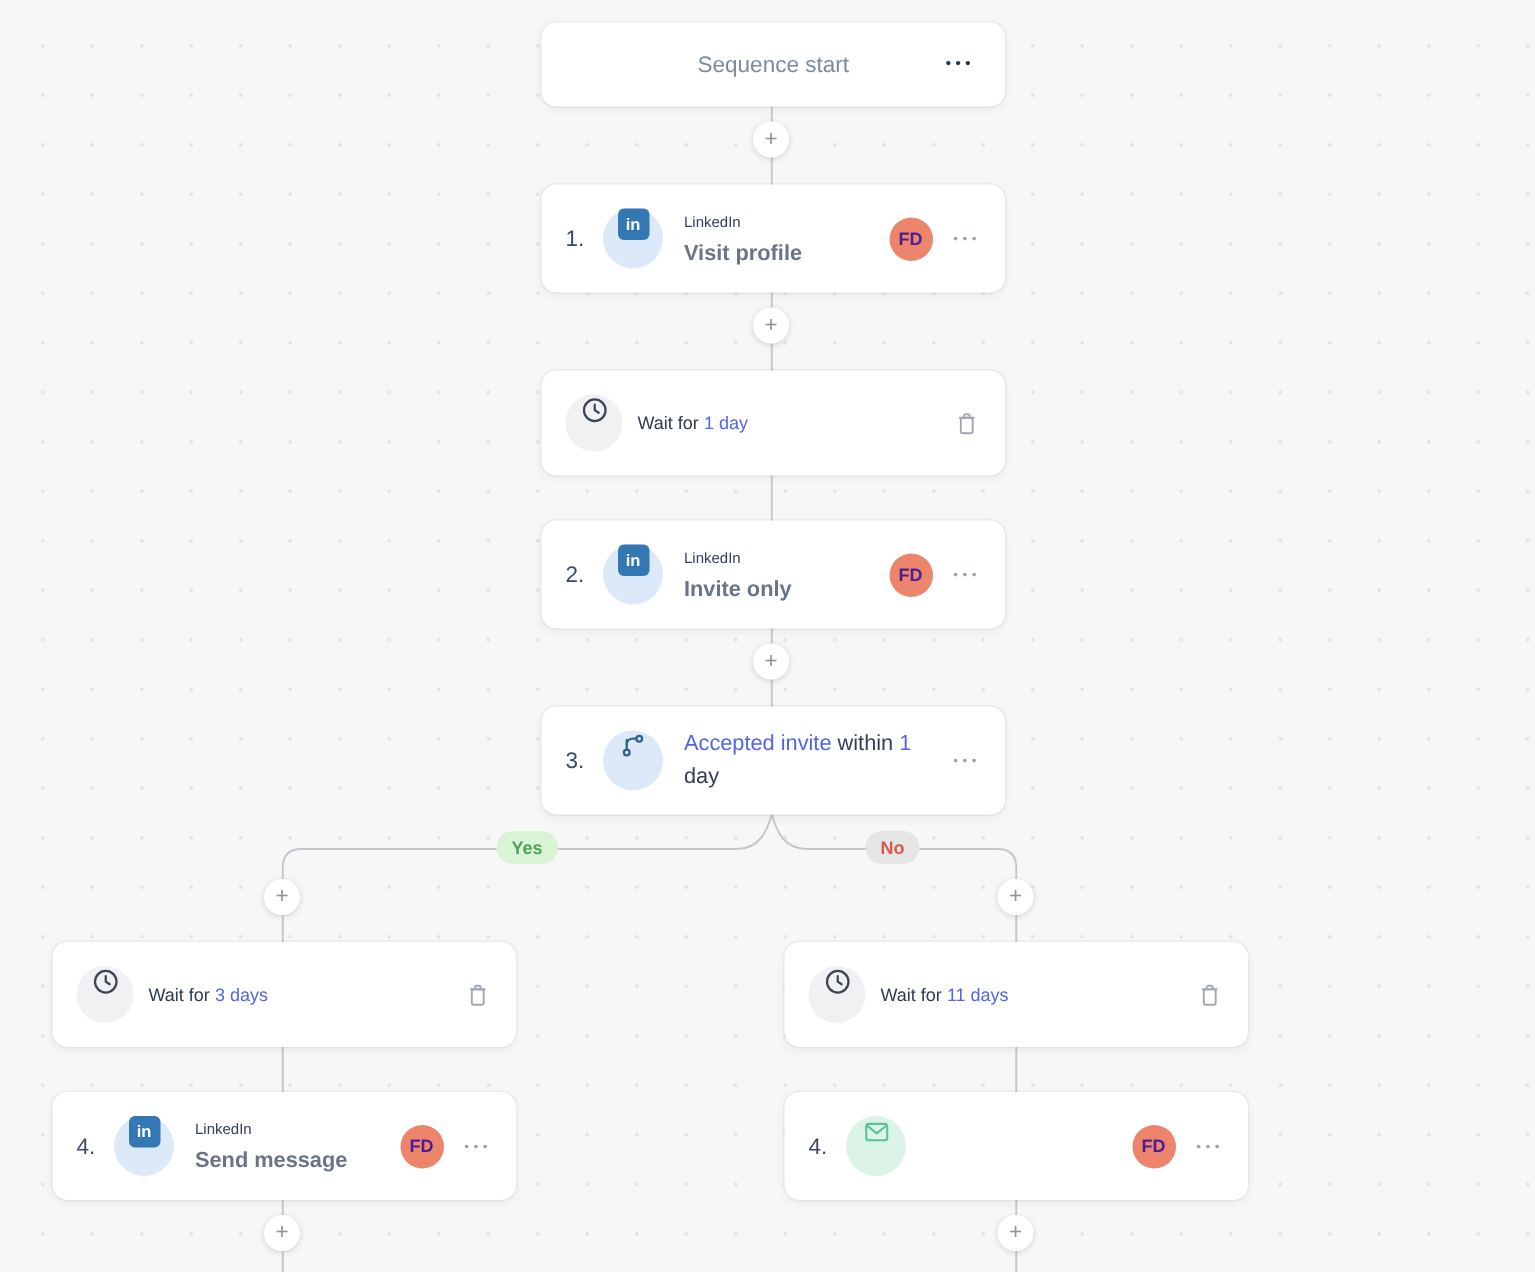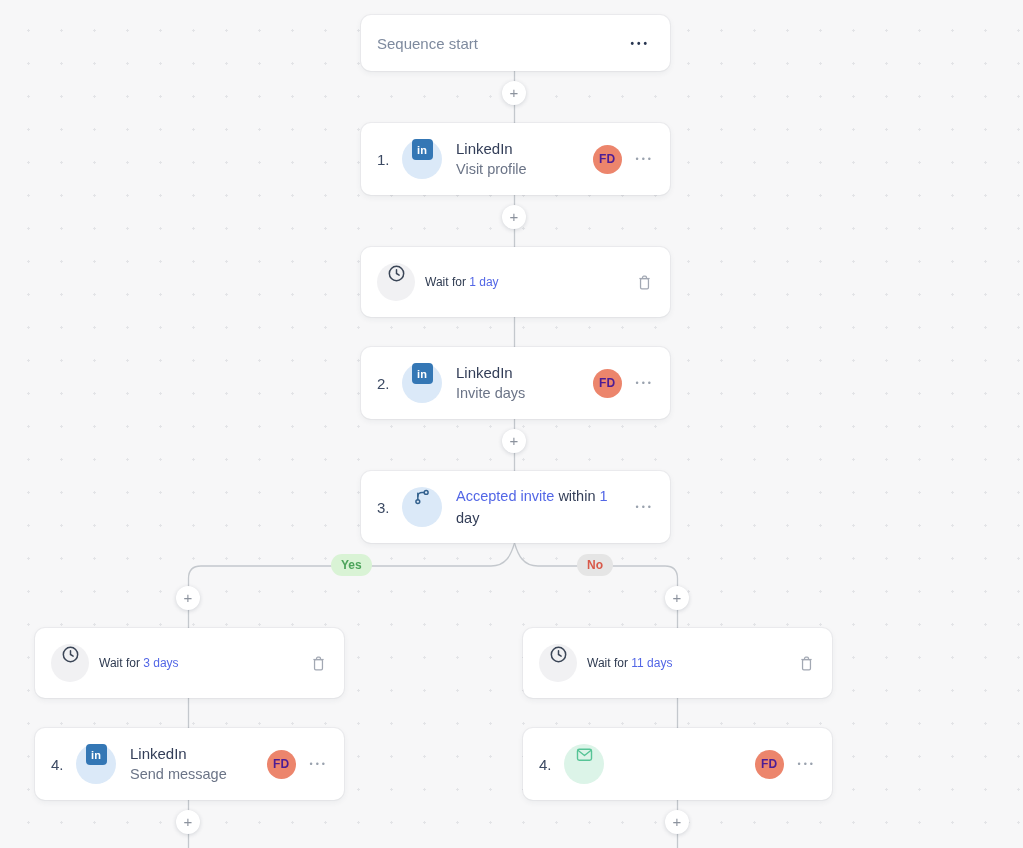--- a/index.html
+++ b/index.html
@@ -11,33 +11,33 @@
     background-size:33px 33px;background-position:12px 14px;
   }
   .lines{position:absolute;left:0;top:0;z-index:1;}
   .card{
     position:absolute;width:309px;background:#fff;border-radius:10px;z-index:2;
     box-shadow:0 0 0 1px rgba(40,50,70,.045),0 2px 6px rgba(40,50,70,.07);
     display:flex;align-items:center;box-sizing:border-box;
   }
   .step-card{height:72px;padding:0 16px;}
   .wait-card{height:70px;padding:0 16px;}
-  .start-card{height:56px;padding:0 16px;justify-content:flex-start;}
+  .start-card{height:56px;padding:0 16px;justify-content:center;}
   .start-label{font-size:15px;color:#7e8a9e;}
   .dots{font-size:9px;letter-spacing:3px;color:#9aa2ae;white-space:nowrap;margin-left:14px;cursor:pointer;}
   .dots-dark{position:absolute;right:20px;top:50%;transform:translateY(-50%);font-size:10px;letter-spacing:3px;color:#26344f;font-weight:700;cursor:pointer;}
   .num{font-size:15px;color:#3c4a63;width:25px;flex:none;}
   .icon-circle{width:40px;height:40px;border-radius:50%;display:flex;align-items:flex-start;justify-content:center;flex:none;}
   .blue-bg{background:#dbe9f8;}
   .green-bg{background:#dcf4e8;}
   .gray-bg{background:#f1f1f3;width:38px;height:38px;}
   .li-square{width:21px;height:21px;background:#3477b5;border-radius:4px;color:#fff;font-size:11px;font-weight:700;display:flex;align-items:center;justify-content:center;}
   .txt{margin-left:14px;}
-  .title{font-size:15px;color:#333e58;font-weight:500;line-height:21px;}
-  .subtitle{font-size:14.5px;color:#6b7487;line-height:21px;}
+  .title{font-size:10px;color:#333e58;font-weight:500;line-height:21px;}
+  .subtitle{font-size:14.5px;color:#6b7487;line-height:21px;font-weight:bold;}
   .avatar{width:29px;height:29px;border-radius:50%;background:#ec856c;color:#4c1d95;font-weight:700;font-size:12px;display:flex;align-items:center;justify-content:center;margin-left:auto;flex:none;}
   .wait-text{font-size:12px;color:#2f3b51;margin-left:10px;}
   .link{color:#5266e6;cursor:pointer;}
   .trash{margin-left:auto;cursor:pointer;display:flex;}
   .cond{width:172px;font-size:14.5px;line-height:22px;color:#333e58;margin-left:14px;}
   .cond-spacer{margin-left:auto;}
   .plus{
     position:absolute;width:24px;height:24px;border-radius:50%;background:#fff;z-index:3;
     box-shadow:0 1px 4px rgba(40,50,70,.18);color:#8b929d;font-size:15px;line-height:24px;
     text-align:center;cursor:pointer;font-weight:400;
@@ -97,21 +97,21 @@
   </span>
 </div>
 
 <div class="card step-card" style="left:361px;top:347px;">
   <span class="num">2.</span>
   <span class="icon-circle blue-bg">
     <span class="li-square">in</span>
   </span>
   <span class="txt">
     <div class="title">LinkedIn</div>
-    <div class="subtitle">Invite days</div>
+    <div class="subtitle">Invite only</div>
   </span>
   <span class="avatar">FD</span>
   <span class="dots">•••</span>
 </div>
 
 <div class="plus" style="left:502px;top:429px;">+</div>
 
 <div class="card step-card" style="left:361px;top:471px;">
   <span class="num">3.</span>
   <span class="icon-circle blue-bg">

